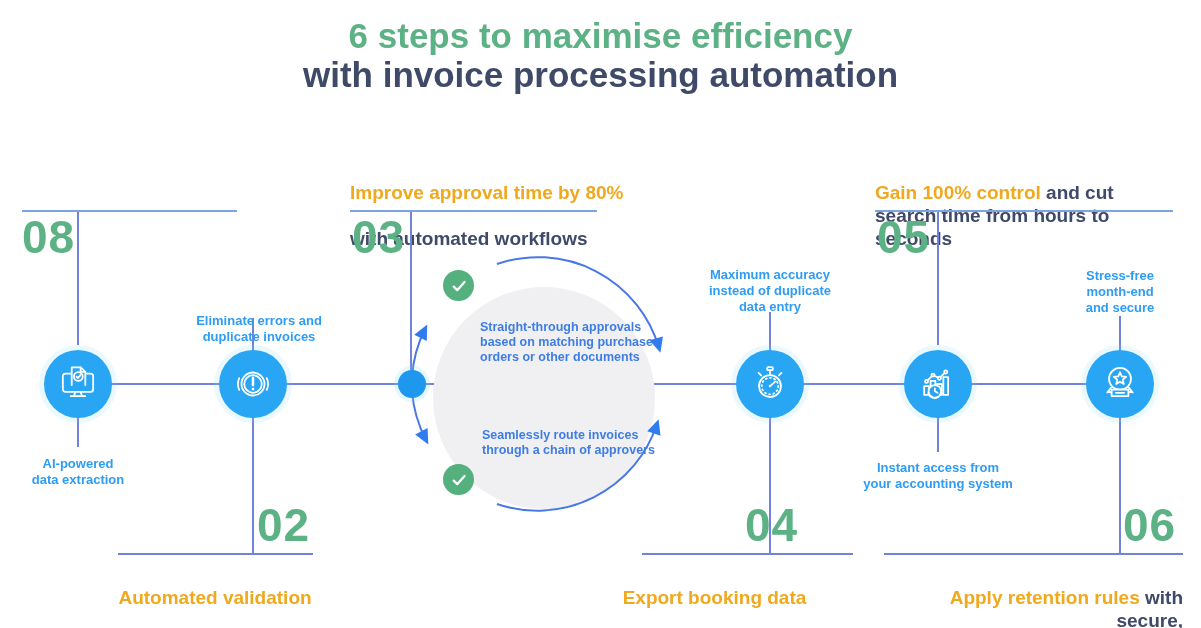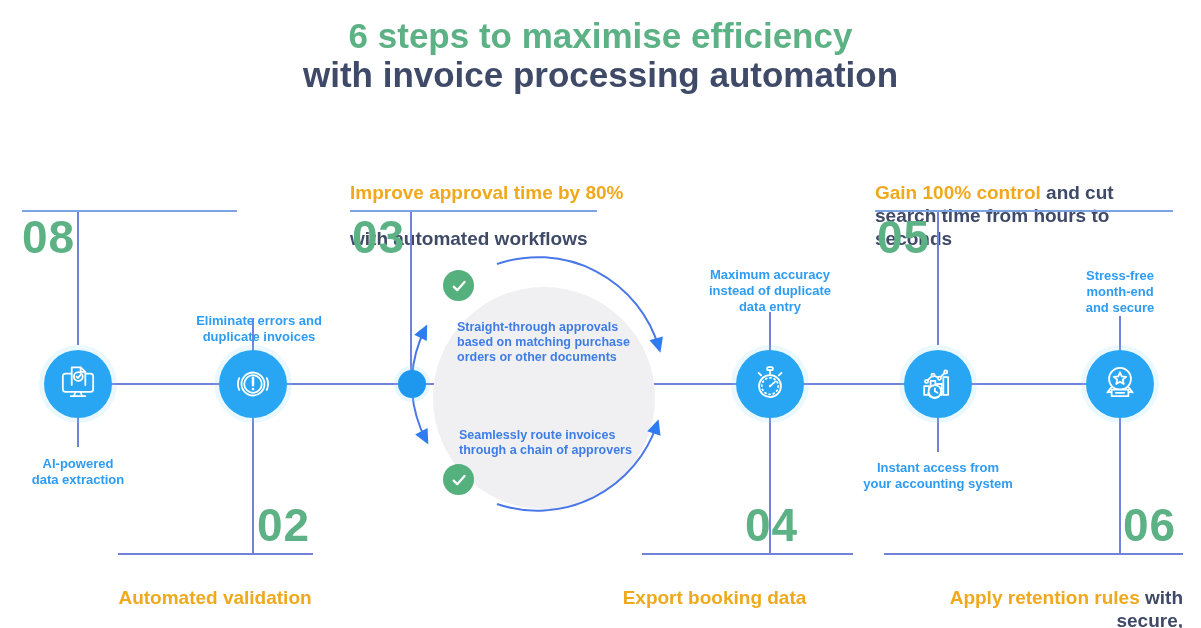--- a/index.html
+++ b/index.html
@@ -15,21 +15,21 @@
   .hdr{font-size:19px;font-weight:bold;line-height:23px;white-space:pre-line;}
   .accent{color:#F0A81C;}
   .dark{color:#3F4A68;}
 
   .num{font-size:46px;font-weight:bold;color:#5CB185;line-height:1;letter-spacing:1px;}
 
   .cap{font-size:13px;font-weight:bold;line-height:16px;color:#2E9CF3;text-align:center;white-space:pre-line;}
 
   .lbl{font-size:19px;font-weight:bold;line-height:23px;white-space:pre-line;}
 
-  .cycle-txt{font-size:12.5px;font-weight:bold;line-height:15px;color:#3E7DE6;white-space:pre-line;}
+  .cycle-txt{font-size:12.5px;font-weight:bold;line-height:15px;color:#3E7DE6;white-space:pre-line;margin-left:23px;}
 
   
   .hline{height:2px;background:#7082DA;}
   .vline{width:2px;background:#7082DA;}
   .uline{height:2px;background:#7CA4E2;}
 
   
   .icirc{width:68px;height:68px;border-radius:50%;background:#29A6F3;
          display:flex;align-items:center;justify-content:center;
          box-shadow:0 0 0 5px rgba(130,215,255,0.16);}

